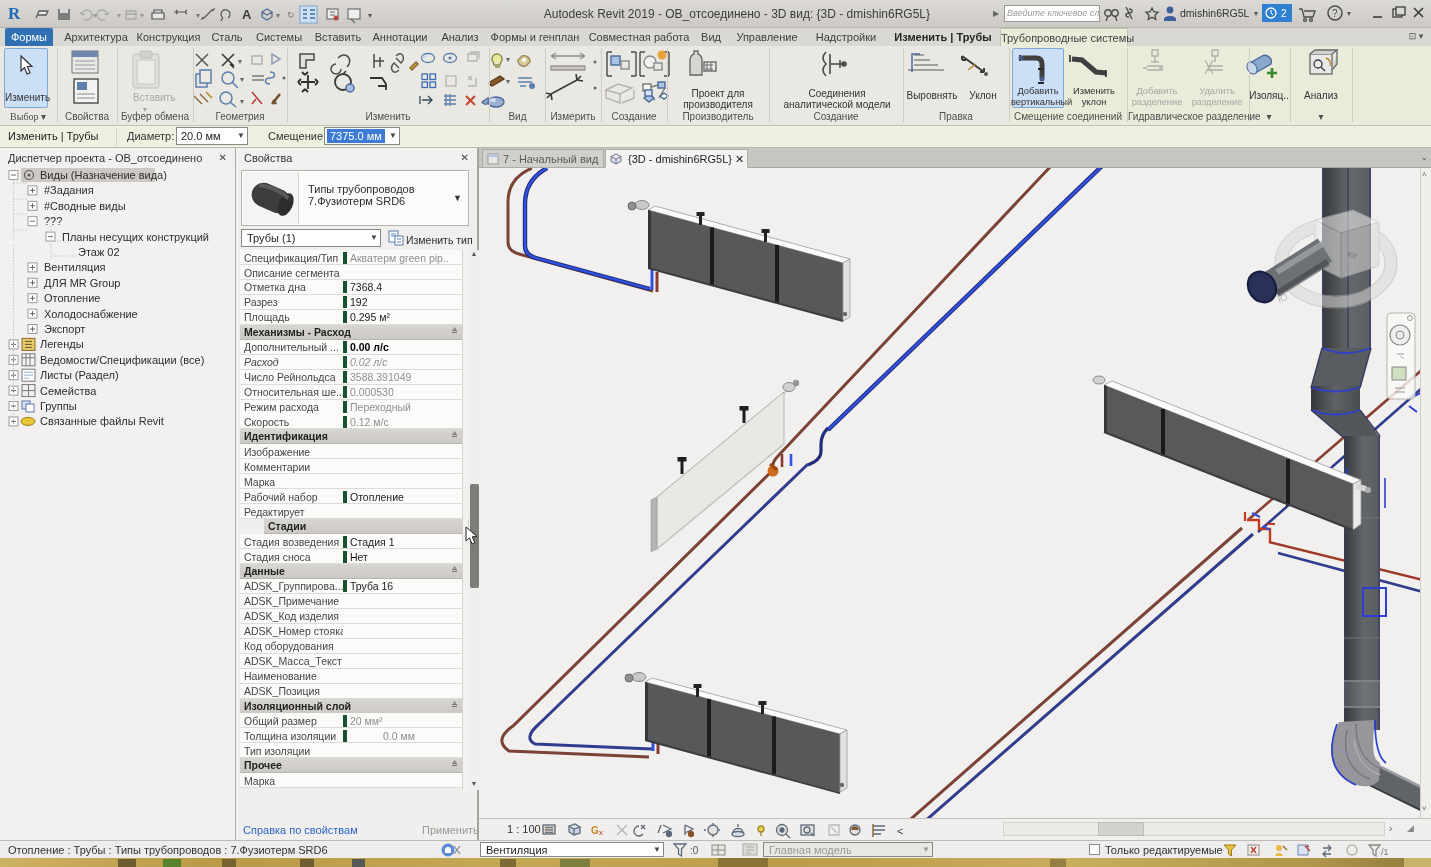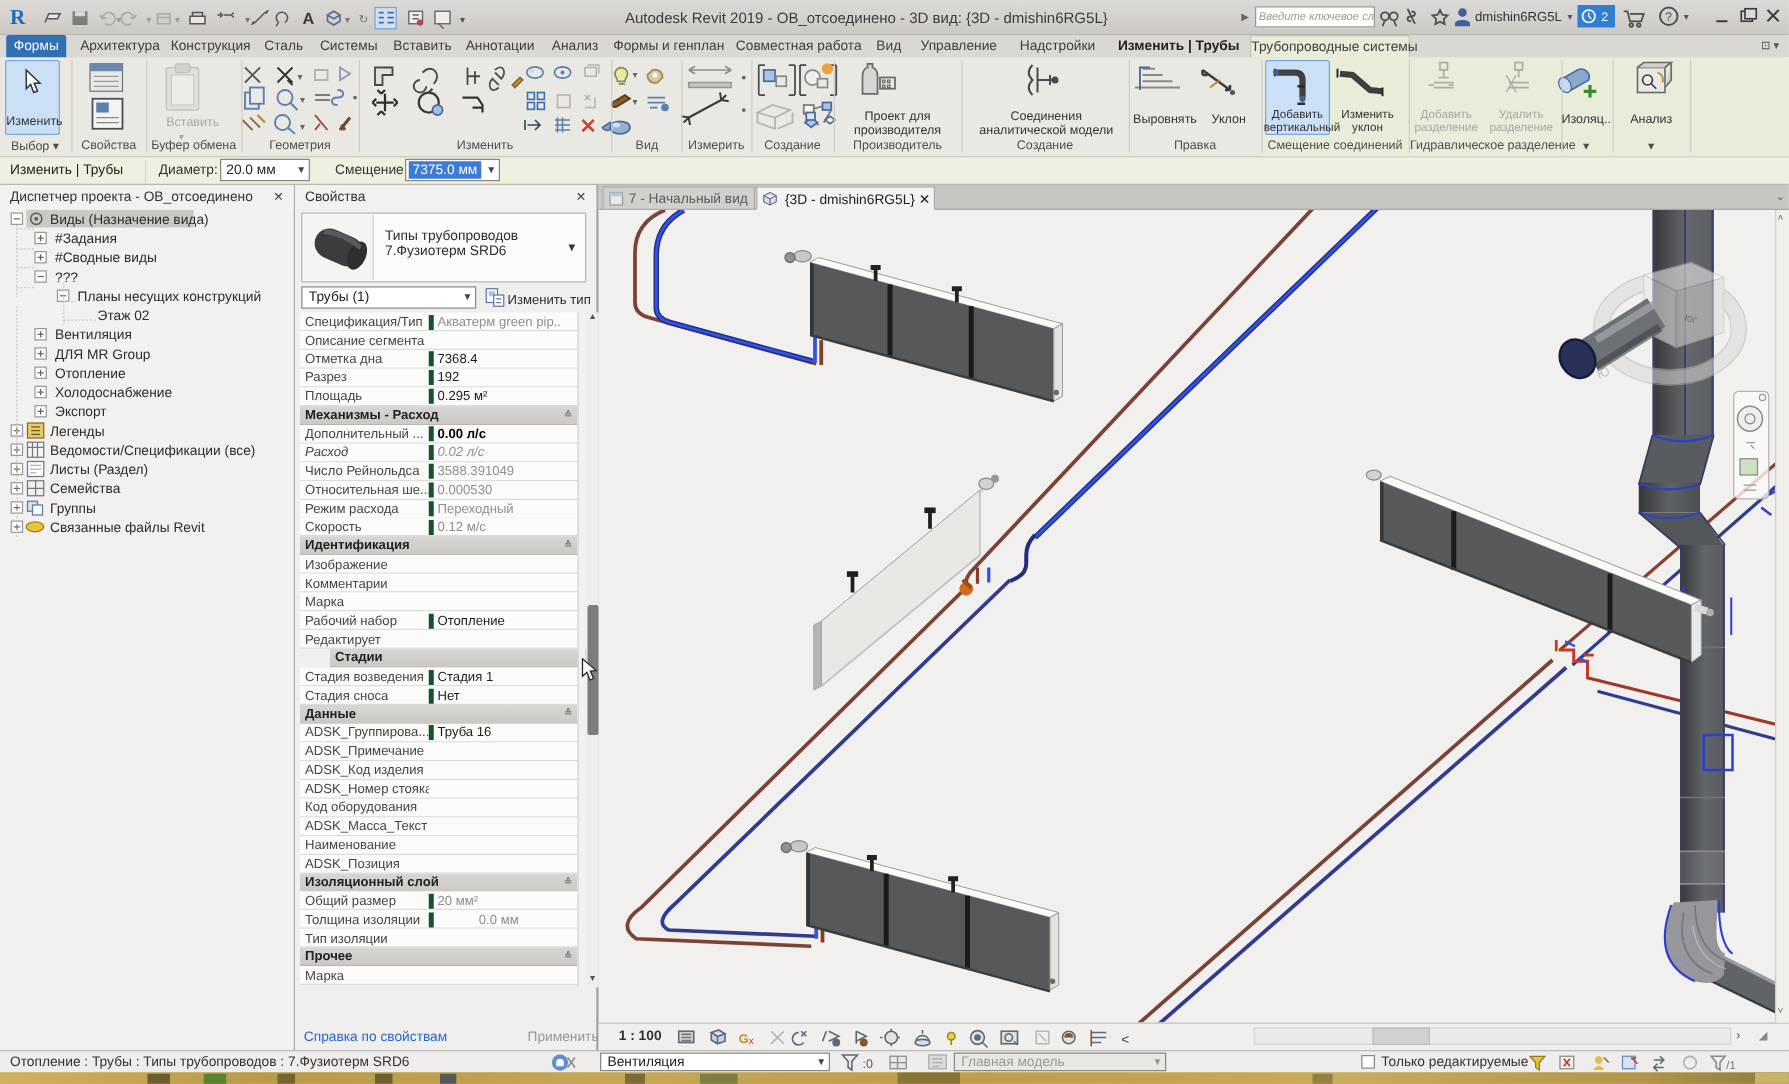--- a/index.html
+++ b/index.html
@@ -1,19 +1,19 @@
 <!DOCTYPE html>
 <html><head><meta charset="utf-8"><style>
 *{margin:0;padding:0;box-sizing:border-box;}
 html,body{width:1431px;height:867px;overflow:hidden;background:#e9e7e1;font-family:"Liberation Sans",sans-serif;}
 #app{position:absolute;left:0;top:0;width:1431px;height:867px;}
 .abs{position:absolute;}
 
 #titlebar{position:absolute;left:0;top:0;width:1431px;height:28px;background:linear-gradient(#dcdad7,#ccc9c5);border-bottom:1px solid #b7b4b0;}
-#title{position:absolute;top:7px;left:500px;width:430px;text-align:left;font-size:12px;color:#3c3c3c;white-space:nowrap;}
+#title{position:absolute;top:7px;left:500px;width:430px;text-align:right;font-size:12px;color:#3c3c3c;white-space:nowrap;}
 #search{position:absolute;left:1004px;top:5px;width:96px;height:17px;background:#fff;border:1px solid #9a9893;font-size:9px;color:#9a9a9a;font-style:italic;padding:2px 2px;overflow:hidden;white-space:nowrap;}
 
 #tabrow{position:absolute;left:0;top:28px;width:1431px;height:18px;background:#dad8d3;}
 .rtab{position:absolute;top:0;height:18px;font-size:11px;color:#3e3e3e;padding-top:3px;text-align:center;white-space:nowrap;}
 #tab-file{background:#2f6fb2;color:#fff;border-radius:2px 2px 0 0;}
 
 #ribbon{position:absolute;left:0;top:46px;width:1431px;height:80px;background:#eae8e2;border-bottom:1px solid #c5c2bc;}
 #ribbon .ctx{position:absolute;top:0;height:79px;background:#e9ecd9;}
 .panellabel{position:absolute;top:63px;height:16px;font-size:10px;color:#4e4e4e;text-align:center;padding-top:2px;white-space:nowrap;}
 .psep{position:absolute;top:2px;height:74px;width:1px;background:#cfccc6;}
@@ -306,21 +306,21 @@
 
  <g fill="none" stroke-width="1.3">
           <rect x="1310" y="8" width="22" height="20" fill="#e8e8e6" stroke="#6a6a6a"></rect>
           <path d="M1310 8 l5 -4 h22 l-5 4 m5 -4 v14 l-5 6" fill="#d0d0ce" stroke="#6a6a6a"></path>
           <circle cx="1318" cy="18" r="4" stroke="#3a3a3a"></circle>
           <path d="M1321 21 l4 4" stroke="#3a3a3a"></path>
           <path d="M1326 12 a6 6 0 0 1 4 8" stroke="#b5841f"></path>
         </g>
 </svg>
 <div class="biglbl" style="left:5px;top:46px;width:42px;">Изменить</div>
-<div class="panellabel" style="left:0;width:56px;">Выбор ▾</div>
+<div class="panellabel" style="left:0;width:56px;font-family:Liberation Serif, serif;">Выбор ▾</div>
       <div class="psep" style="left:57px;"></div>
 <div class="panellabel" style="left:58px;width:58px;">Свойства</div>
       <div class="psep" style="left:117px;"></div>
 <div class="panellabel" style="left:118px;width:74px;">Буфер обмена</div>
       <div class="psep" style="left:193px;"></div>
 <div class="panellabel" style="left:194px;width:92px;">Геометрия</div>
       <div class="psep" style="left:287px;"></div>
 <div class="panellabel" style="left:288px;width:200px;">Изменить</div>
       <div class="psep" style="left:489px;"></div>
 <div class="panellabel" style="left:490px;width:55px;">Вид</div>
@@ -816,21 +816,21 @@
   <rect x="908" y="145" width="28" height="86" rx="4" fill="#fafaf8" fill-opacity="0.8" stroke="#b5b3af"></rect>
   <circle cx="921" cy="167" r="10" fill="#eeeeec" stroke="#8a8a88" stroke-width="1.2"></circle>
   <circle cx="921" cy="167" r="4" fill="none" stroke="#8a8a88"></circle>
           <circle cx="931" cy="150" r="2.5" fill="none" stroke="#9a9a98"></circle>
           <path d="M 918 186 h7 m-3.5 2 l3 3" stroke="#9a9a98" fill="none"></path>
   <rect x="913" y="199" width="14" height="13" fill="#cfe0c0" stroke="#8a8a88"></rect>
   <path d="M 916 220 h10 M 916 224 h10" stroke="#9a9a98"></path>
  </g>
 </svg>
 <div id="vcb">
- <div class="abs" style="left:16px;top:4px;font-weight:bold;">1 : 100</div>
+ <div class="abs" style="left:28px;top:4px;">1 : 100</div>
  <svg class="abs" style="left:60px;top:2px" width="460" height="18" viewBox="0 0 460 18">
   <g fill="none" stroke="#5c6a7a" stroke-width="1.3">
    <rect x="4" y="4" width="12" height="9" fill="#d8d6d2"></rect>
             <path d="M6 6.5 h8 M6 9 h8 M6 11.5 h8" stroke="#777"></path>
    <path d="M30 5 l6 -2 5 3 -6 2 z M30 5 v6 l5 3 6 -2 v-6 M35 8 v6" fill="#c8d4e4"></path>
    <text x="52" y="13" font-size="10" fill="#c8891a" font-weight="bold" stroke="none">G</text>
             <text x="60" y="14" font-size="8" fill="#b03a2a" stroke="none">x</text>
    <path d="M 78 4 l10 10 m-10 0 l10 -10" opacity="0.45"></path>
    <path d="M 100 5 a5 5 0 1 0 4 8 m-2 -9 l4 4 m-4 0 l4 -4"></path>
    <path d="M 124 4 l8 4 -8 4 m-2 -8 l-3 8"></path>

